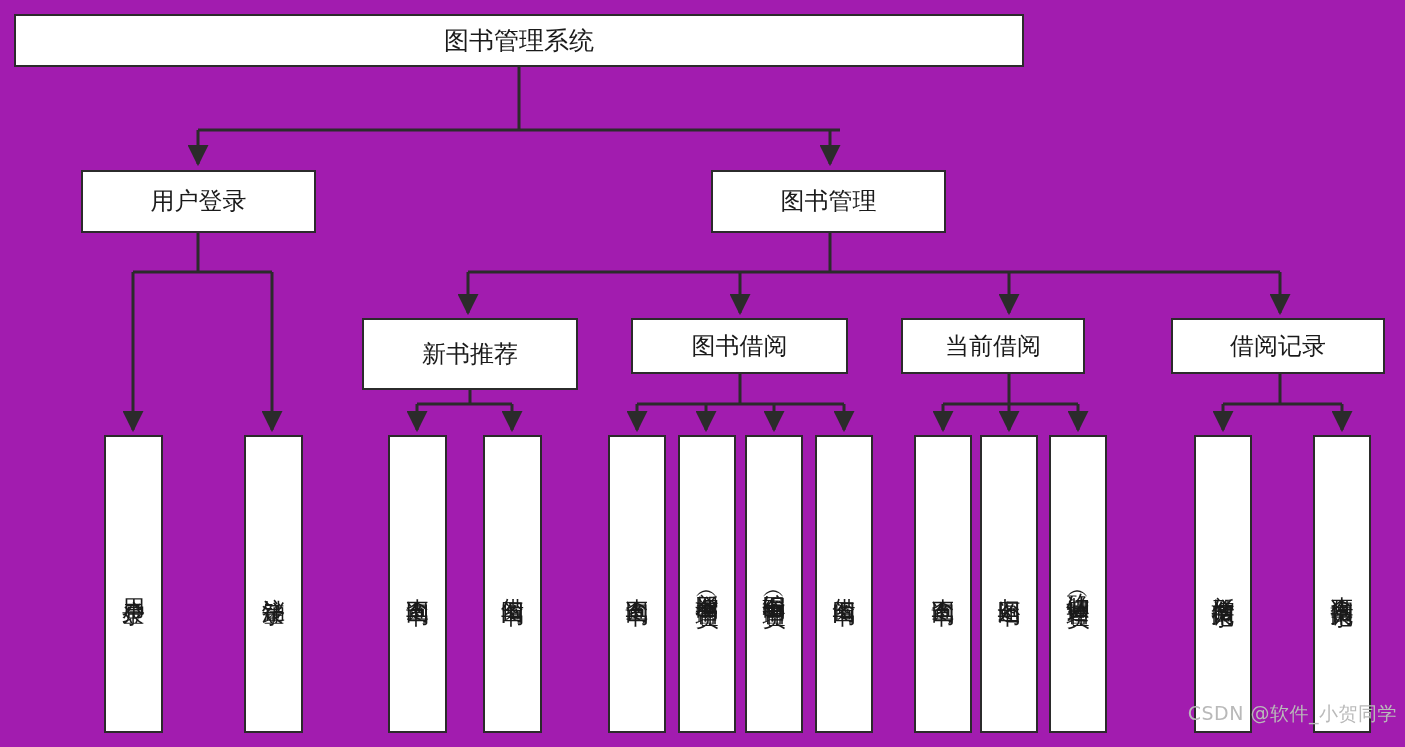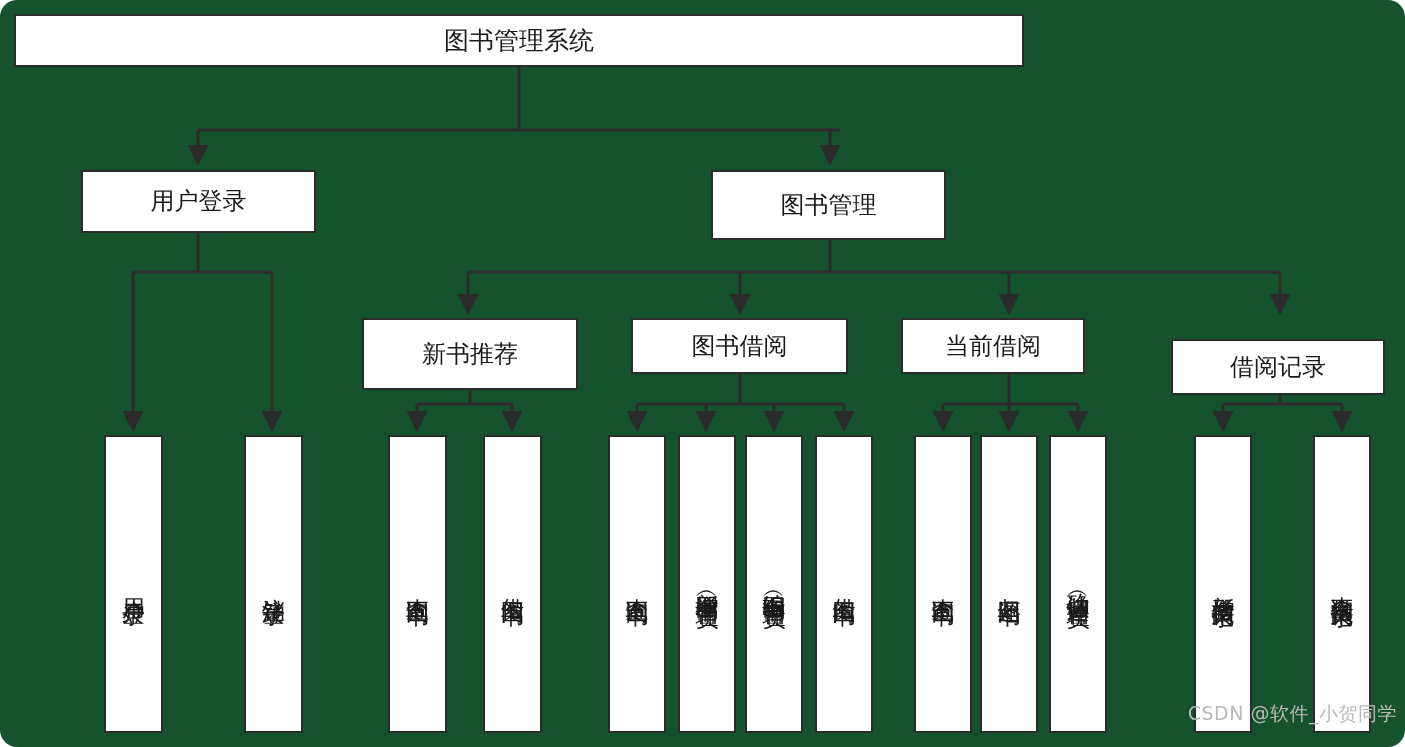--- a/index.html
+++ b/index.html
@@ -9,23 +9,22 @@
     background: #ffffff;
   }
   body {
     font-family: "DejaVu Sans", "Liberation Sans", sans-serif;
     color: #1a1a1a;
   }
   #canvas {
     position: relative;
     width: 1405px;
     height: 747px;
-    background: #14532d;
+    background: #a21caf;
     overflow: hidden;
-    border-radius: 17px;
   }
   #edges {
     position: absolute;
     left: 0;
     top: 0;
     width: 1405px;
     height: 747px;
     pointer-events: none;
   }
   .node {
@@ -124,37 +123,37 @@
   </svg>
 
   <div class="node root" style="left:14px; top:14px; width:1010px; height:53px;">
     <span class="node-label">图书管理系统</span>
   </div>
 
   <div class="node level2" style="left:81px; top:170px; width:235px; height:63px;">
     <span class="node-label">用户登录</span>
   </div>
 
-  <div class="node level2" style="left:711px; top:170px; width:235px; height:70px;">
+  <div class="node level2" style="left:711px; top:170px; width:235px; height:63px;">
     <span class="node-label">图书管理</span>
   </div>
 
   <div class="node level3" style="left:362px; top:318px; width:216px; height:72px;">
     <span class="node-label">新书推荐</span>
   </div>
 
   <div class="node level3" style="left:631px; top:318px; width:217px; height:56px;">
     <span class="node-label">图书借阅</span>
   </div>
 
   <div class="node level3" style="left:901px; top:318px; width:184px; height:56px;">
     <span class="node-label">当前借阅</span>
   </div>
 
-  <div class="node level3" style="left:1171px; top:318px; width:214px; height:56px;margin-top:21px;">
+  <div class="node level3" style="left:1171px; top:318px; width:214px; height:56px;">
     <span class="node-label">借阅记录</span>
   </div>
 
   <div class="node leaf" style="left:104px; top:435px; width:59px; height:298px;">
     <span class="node-label">用户登录</span>
   </div>
   <div class="node leaf" style="left:244px; top:435px; width:59px; height:298px;">
     <span class="node-label">注销登录</span>
   </div>
 

